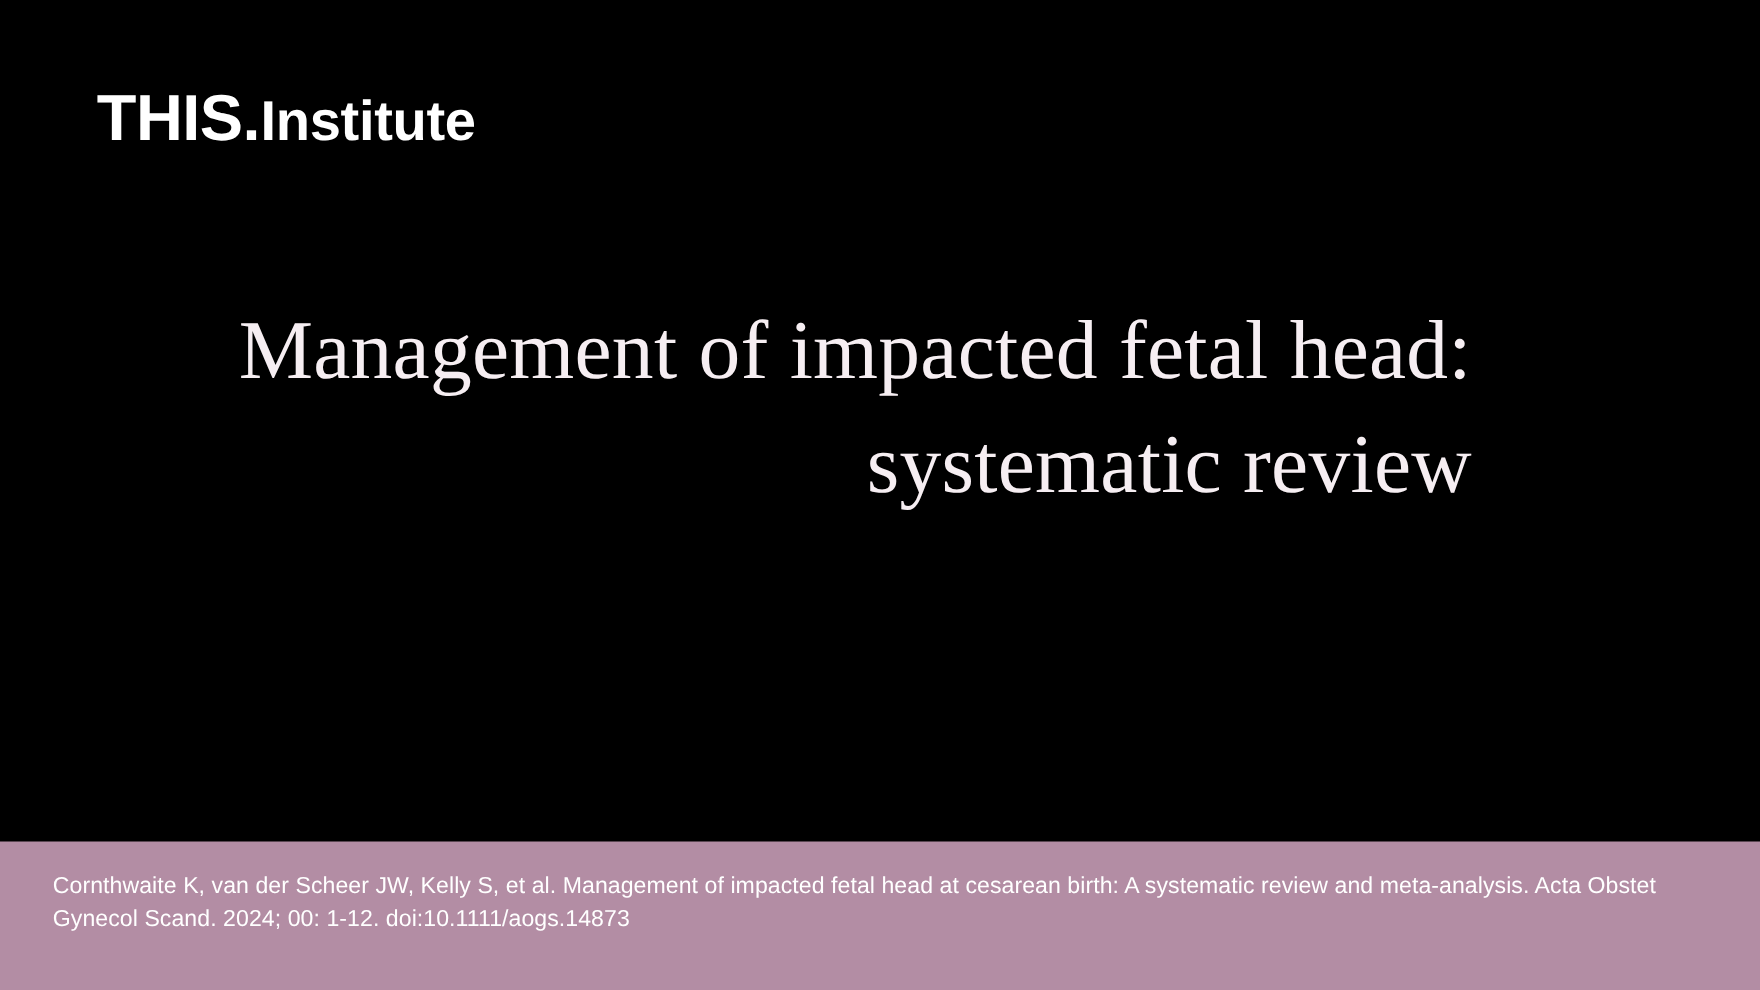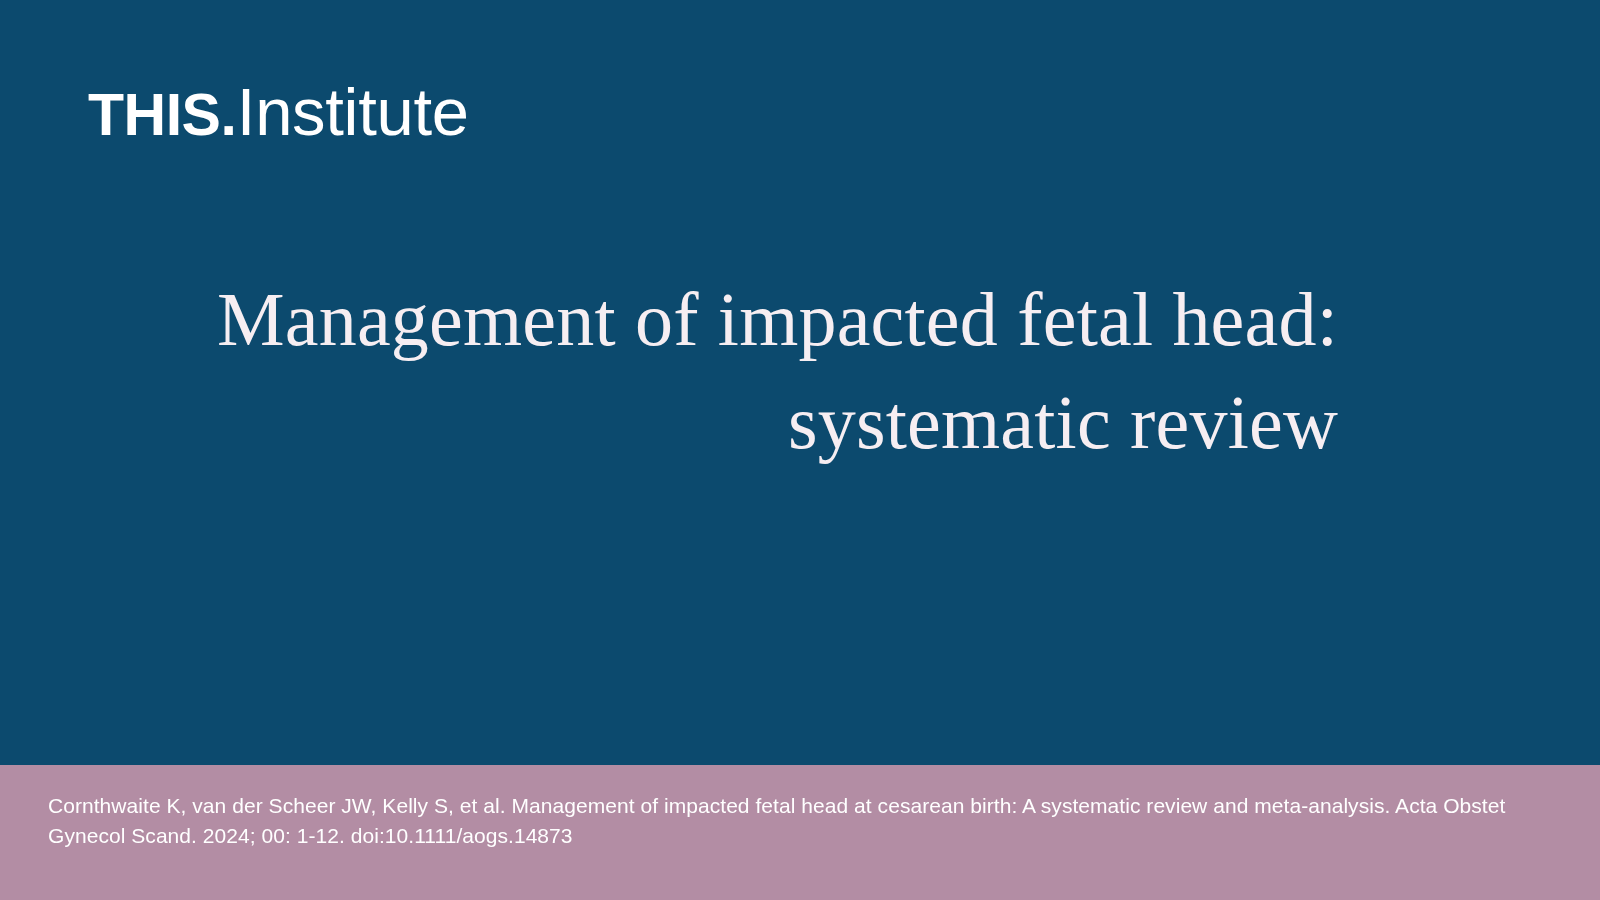--- a/index.html
+++ b/index.html
@@ -11,21 +11,21 @@
     height: 900px;
     overflow: hidden;
     font-family: "Liberation Sans", sans-serif;
     background: #6C1E49;
   }
 
   .slide {
     position: relative;
     width: 1600px;
     height: 900px;
-    background: #0c4a6e;
+    background: #000000;
     box-sizing: border-box;
   }
 
   
   .logo {
     position: absolute;
     left: 88px;
     top: 78px;
     display: flex;
     align-items: baseline;
@@ -41,22 +41,22 @@
     color: #FFFFFF;
   }
   .logo-dot {
     font-family: "Liberation Sans", sans-serif;
     font-weight: bold;
     font-size: 59px;
     color: #FFFFFF;
   }
   .logo-institute {
     font-family: "Liberation Sans", sans-serif;
-    font-weight: 400;
-    font-size: 67px;
+    font-weight: 700;
+    font-size: 51px;
     letter-spacing: -0.3px;
     color: #FFFFFF;
   }
 
   
   .title-block {
     position: absolute;
     left: 88px;
     top: 268px;
     width: 1250px;

